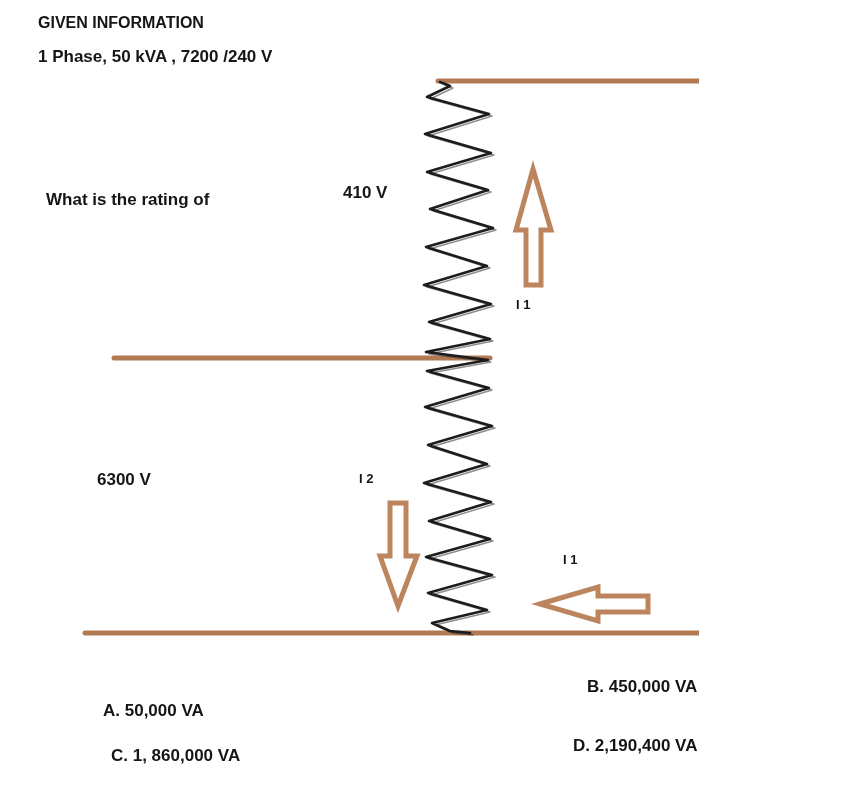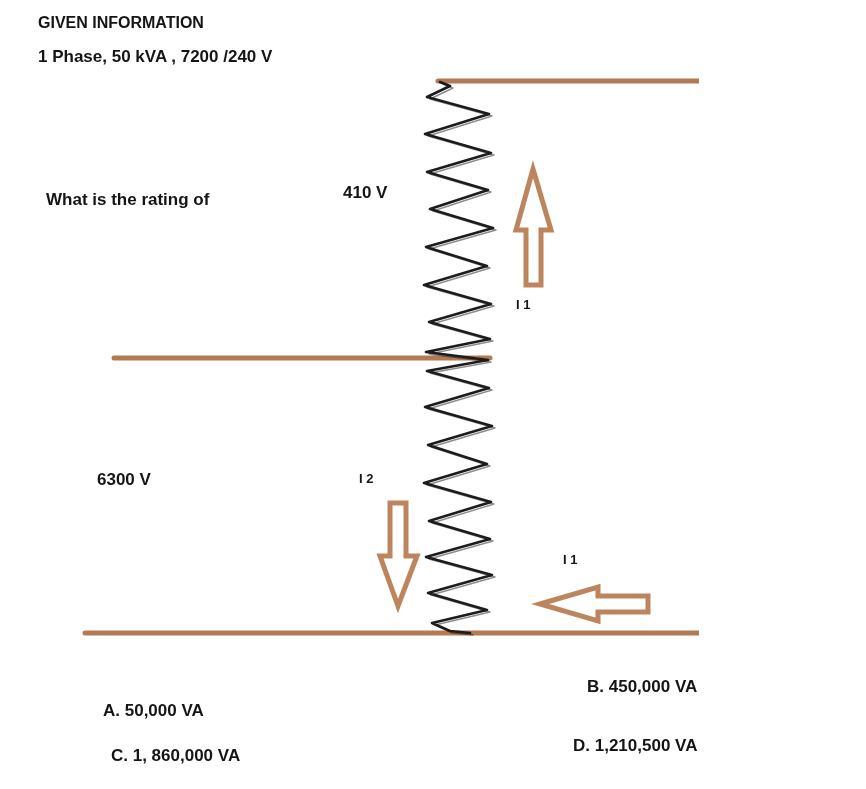--- a/index.html
+++ b/index.html
@@ -78,15 +78,15 @@
 
   <div class="lbl" style="left:97px; top:470px;">6300 V</div>
 
   <div class="lbl small" style="left:359px; top:472px;">I 2</div>
 
   <div class="lbl small" style="left:563px; top:553px;">I 1</div>
 
   <div class="lbl" style="left:103px; top:689px;margin-top:12px;">A. 50,000 VA</div>
   <div class="lbl" style="left:587px; top:677px;">B. 450,000 VA</div>
   <div class="lbl" style="left:95px; top:746px;margin-left:16px;">C. 1, 860,000 VA</div>
-  <div class="lbl" style="left:573px; top:736px;">D. 1,210,500 VA</div>
+  <div class="lbl" style="left:573px; top:736px;">D. 2,190,400 VA</div>
 
 </div>
 
 </body></html>

